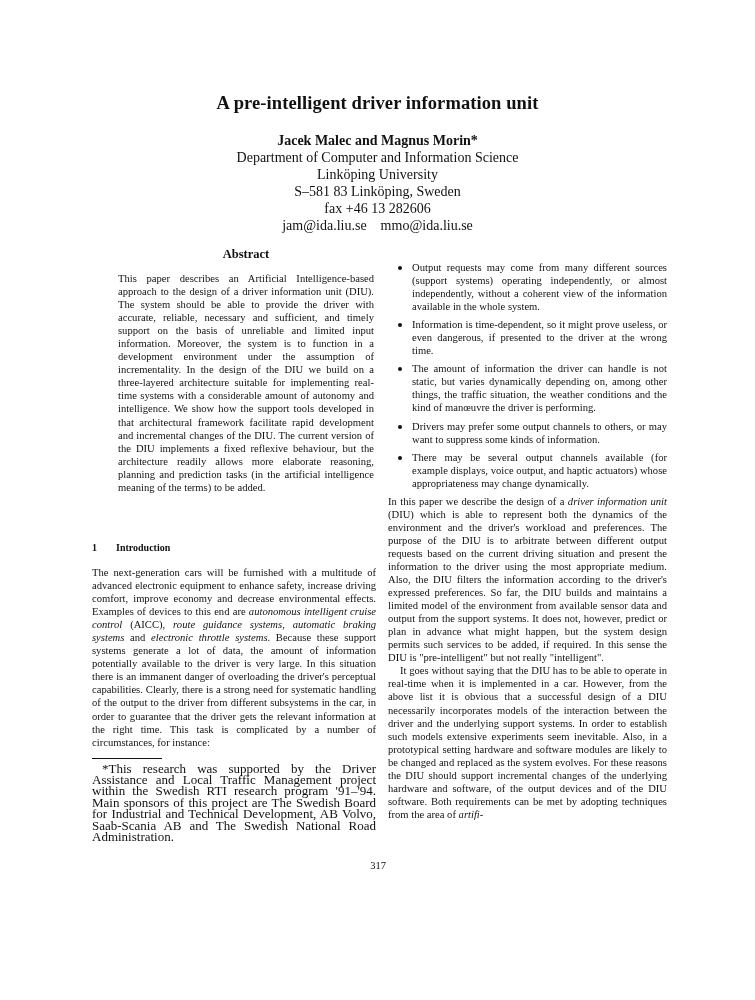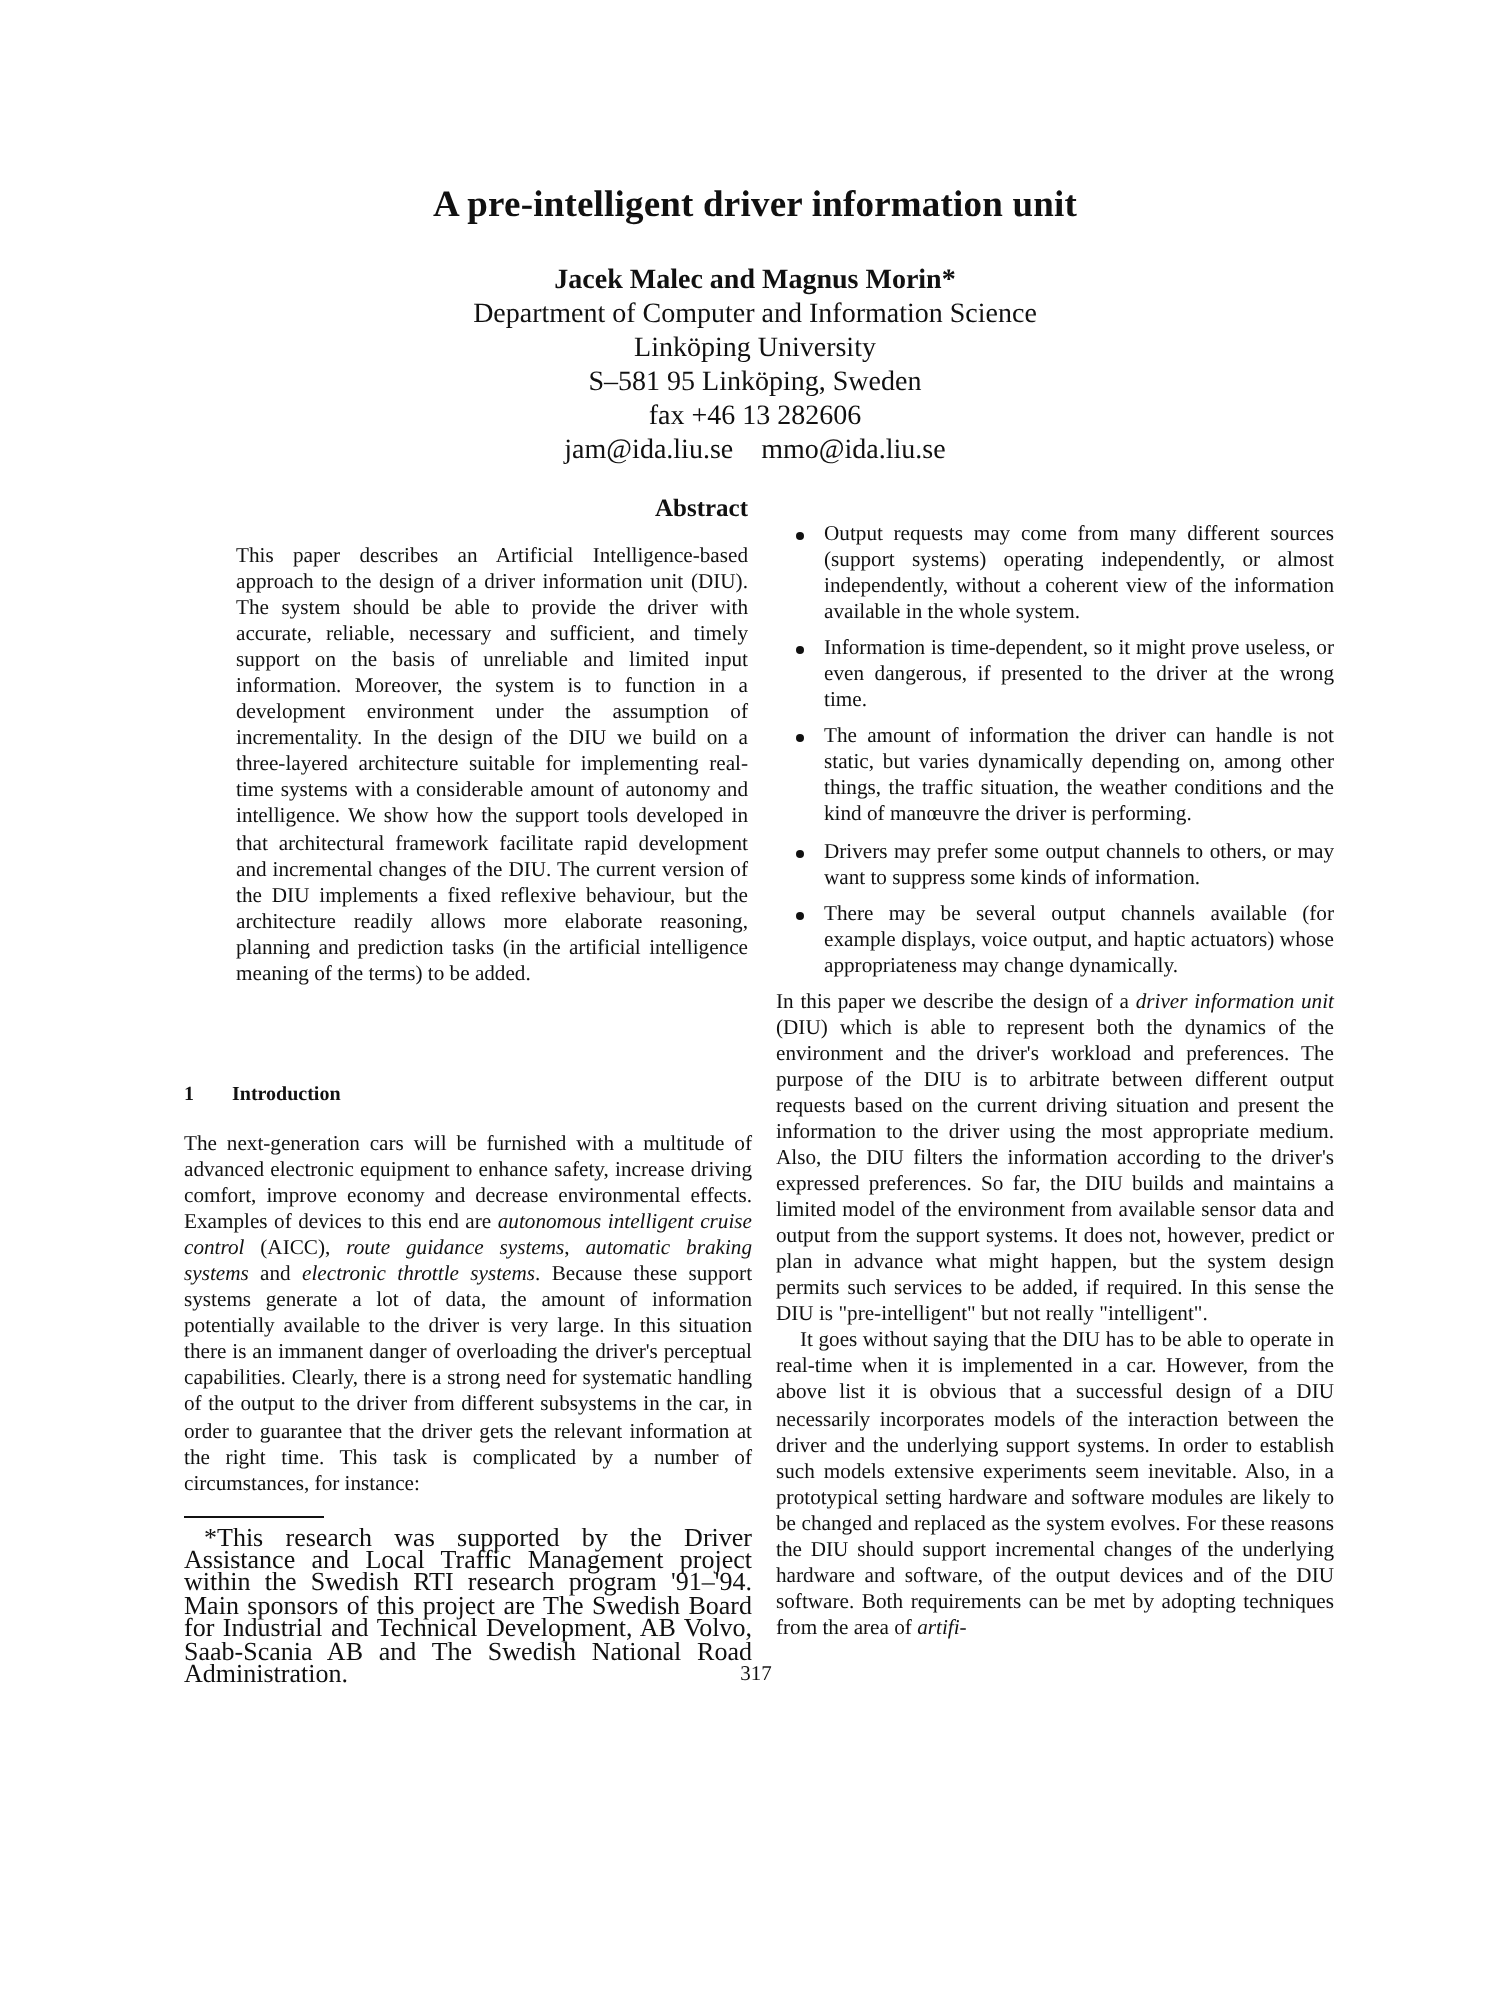--- a/index.html
+++ b/index.html
@@ -7,45 +7,45 @@
          font-family: "DejaVu Serif", "Liberation Serif", serif; color: #111; }
   .page { position: absolute; left: 0; top: 0; width: 755px; height: 1000px; }
   .header { position: absolute; left: 150px; width: 455px; top: 92px; text-align: center; }
   .title { font-family: "Liberation Serif", serif; font-weight: bold; font-size: 18.5px; line-height: 22px; margin: 0 0 18px 0; letter-spacing: 0.1px; }
   .authors { font-family: "Liberation Serif", serif; font-weight: bold; font-size: 14px; line-height: 17px; }
   .affil { font-family: "Liberation Serif", serif; font-size: 14px; line-height: 17px; }
   .col { position: absolute; font-family: "Liberation Serif", serif; font-size: 10.6px; line-height: 13.05px; text-align: justify; }
   .col-left { left: 118px; width: 256px; top: 246px; }
   .col-left-intro { left: 92px; width: 284px; top: 540px; }
   .col-right { left: 388px; width: 279px; top: 249px; }
-  .abstract-title { font-weight: bold; font-size: 12.5px; text-align: right; margin: 0 0 10px 0; line-height: 16px; }
+  .abstract-title { font-weight: bold; font-size: 12.5px; text-align: center; margin: 0 0 10px 0; line-height: 16px; }
   .section-title { font-weight: bold; font-size: 10px; margin: 0 0 10px 0; line-height: 16px; }
   .section-num { display: inline-block; width: 24px; }
   p { margin: 0; }
   .indent { text-indent: 12px; }
   em { font-style: italic; }
   ul.bullets { list-style: none; margin: 12px 0 5px 0; padding: 0; }
   ul.bullets li { position: relative; padding-left: 24px; margin-bottom: 5px; }
   ul.bullets li .dot { position: absolute; left: 10px; top: 5px; width: 4px; height: 4px; border-radius: 50%; background: #111; }
   .footnote-rule { width: 70px; border-top: 1px solid #111; margin: 9px 0 4px 0; }
   .footnote { font-size: 13px; line-height: 11.4px; }
   .footnote p { text-indent: 10px; }
-  .page-number { position: absolute; left: 360px; top: 832px; width: 36px; text-align: center; font-family: "Liberation Serif", serif; font-size: 10.5px; }
+  .page-number { position: absolute; left: 360px; top: 860px; width: 36px; text-align: center; font-family: "Liberation Serif", serif; font-size: 10.5px; }
 </style>
 </head>
 <body>
 
 <div class="page">
 
   <div class="header">
     <h1 class="title">A pre-intelligent driver information unit</h1>
     <div class="authors">Jacek Malec and Magnus Morin*</div>
     <div class="affil">Department of Computer and Information Science</div>
     <div class="affil">Linköping University</div>
-    <div class="affil">S–581 95 Linköping, Sweden</div>
+    <div class="affil">S–581 83 Linköping, Sweden</div>
     <div class="affil">fax +46 13 282606</div>
     <div class="affil" style="white-space:pre">jam@ida.liu.se    mmo@ida.liu.se</div>
   </div>
 
   <div class="col col-left">
     <h2 class="abstract-title">Abstract</h2>
     <p>This paper describes an Artificial Intelligence-based approach to the design of a driver information unit (DIU). The system should be able to provide the driver with accurate, reliable, necessary and sufficient, and timely support on the basis of unreliable and limited input information. Moreover, the system is to function in a development environment under the assumption of incrementality. In the design of the DIU we build on a three-layered architecture suitable for implementing real-time systems with a considerable amount of autonomy and intelligence. We show how the support tools developed in that architectural framework facilitate rapid development and incremental changes of the DIU. The current version of the DIU implements a fixed reflexive behaviour, but the architecture readily allows more elaborate reasoning, planning and prediction tasks (in the artificial intelligence meaning of the terms) to be added.</p>
   </div>
 
   <div class="col col-left-intro">

